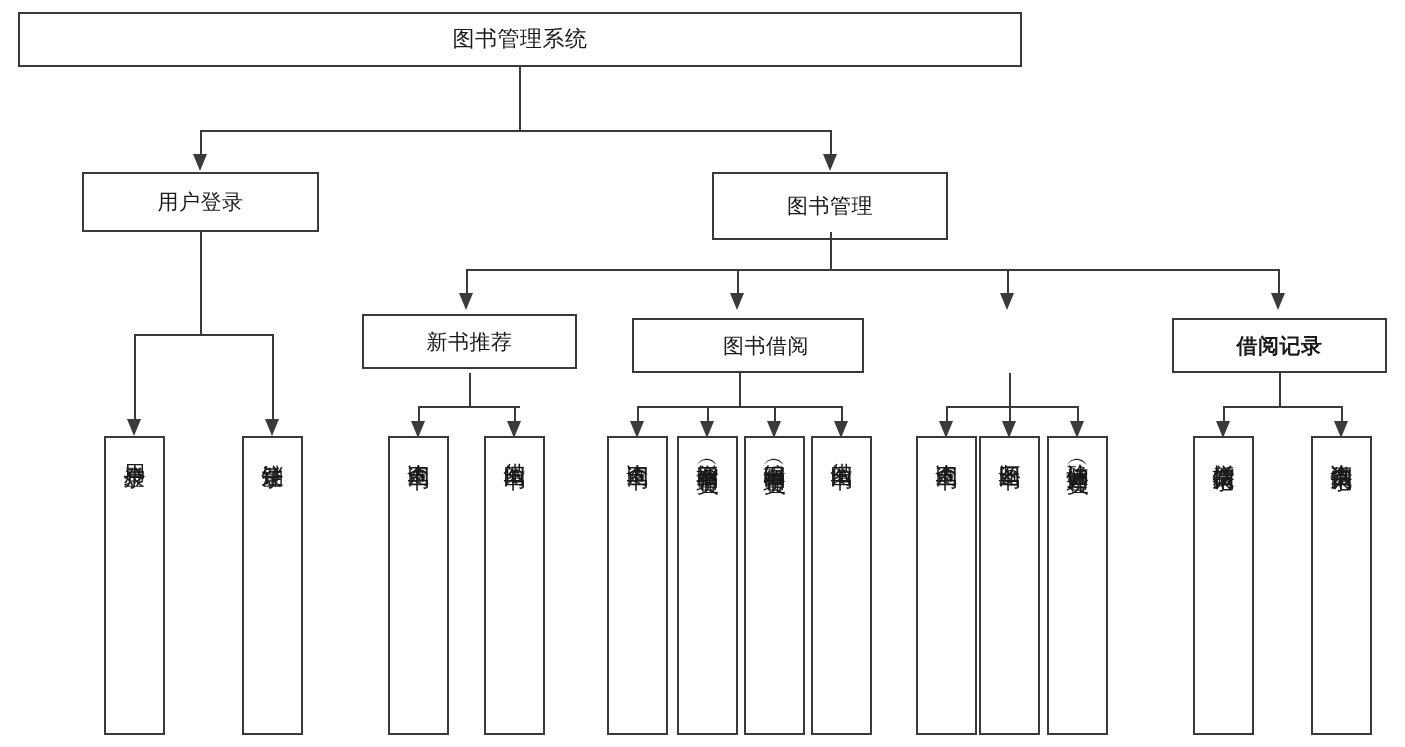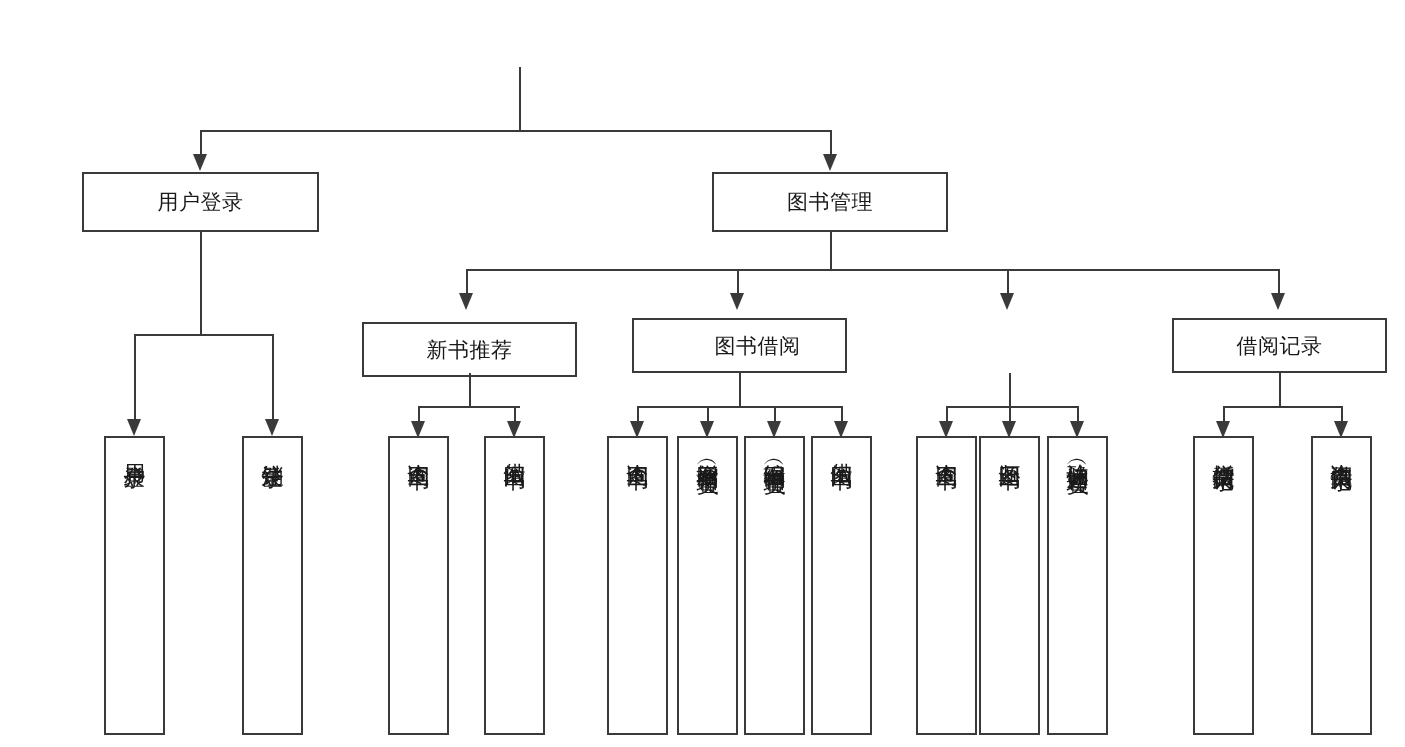--- a/index.html
+++ b/index.html
@@ -76,34 +76,37 @@
     white-space: nowrap;
     letter-spacing: 0.5px;
     user-select: none;
   }
 </style>
 </head>
 <body>
 
 <div id="canvas">
 
+  <div class="node h root" style="left:18px; top:12px; width:1004px; height:55px;">
+    <span>图书管理系统</span>
+  </div>
 
   <div class="vline" style="left:519px; top:67px; height:63px;"></div>
 
   <div class="hline" style="left:200px; top:130px; width:630px;"></div>
 
   <div class="vline" style="left:200px; top:130px; height:25px;"></div>
   <div class="arrow" style="left:193px; top:154px;"></div>
   <div class="vline" style="left:830px; top:130px; height:25px;"></div>
   <div class="arrow" style="left:823px; top:154px;"></div>
 
   <div class="node h" style="left:82px; top:172px; width:237px; height:60px;">
     <span>用户登录</span>
   </div>
-  <div class="node h" style="left:712px; top:172px; width:236px; height:60px;">
+  <div class="node h" style="left:712px; top:172px; width:236px; height:68px;">
     <span>图书管理</span>
   </div>
 
   <div class="vline" style="left:200px; top:232px; height:102px;"></div>
   <div class="hline" style="left:134px; top:334px; width:140px;"></div>
   <div class="vline" style="left:134px; top:334px; height:86px;"></div>
   <div class="arrow" style="left:127px; top:419px;"></div>
   <div class="vline" style="left:272px; top:334px; height:86px;"></div>
   <div class="arrow" style="left:265px; top:419px;"></div>
 
@@ -111,27 +114,27 @@
   <div class="hline" style="left:466px; top:269px; width:814px;"></div>
   <div class="vline" style="left:466px; top:269px; height:25px;"></div>
   <div class="arrow" style="left:459px; top:293px;"></div>
   <div class="vline" style="left:737px; top:269px; height:25px;"></div>
   <div class="arrow" style="left:730px; top:293px;"></div>
   <div class="vline" style="left:1007px; top:269px; height:25px;"></div>
   <div class="arrow" style="left:1000px; top:293px;"></div>
   <div class="vline" style="left:1278px; top:269px; height:25px;"></div>
   <div class="arrow" style="left:1271px; top:293px;"></div>
 
-  <div class="node h" style="left:362px; top:322px; width:215px; height:55px;">
+  <div class="node h" style="left:362px; top:314px; width:215px; height:55px;">
     <span>新书推荐</span>
   </div>
-  <div class="node h" style="left:632px; top:318px; width:215px; height:55px;padding-left:36px;">
+  <div class="node h" style="left:632px; top:318px; width:232px; height:55px;padding-left:36px;">
     <span>图书借阅</span>
   </div>
-  <div class="node h" style="left:1172px; top:318px; width:215px; height:55px;">
+  <div class="node h" style="left:1172px; top:318px; width:215px; height:55px;font-weight:bold;">
     <span>借阅记录</span>
   </div>
 
   <div class="vline" style="left:469px; top:373px; height:33px;"></div>
   <div class="hline" style="left:418px; top:406px; width:102px;"></div>
   <div class="vline" style="left:418px; top:406px; height:16px;"></div>
   <div class="arrow" style="left:411px; top:421px;"></div>
   <div class="vline" style="left:514px; top:406px; height:16px;"></div>
   <div class="arrow" style="left:507px; top:421px;"></div>
 

